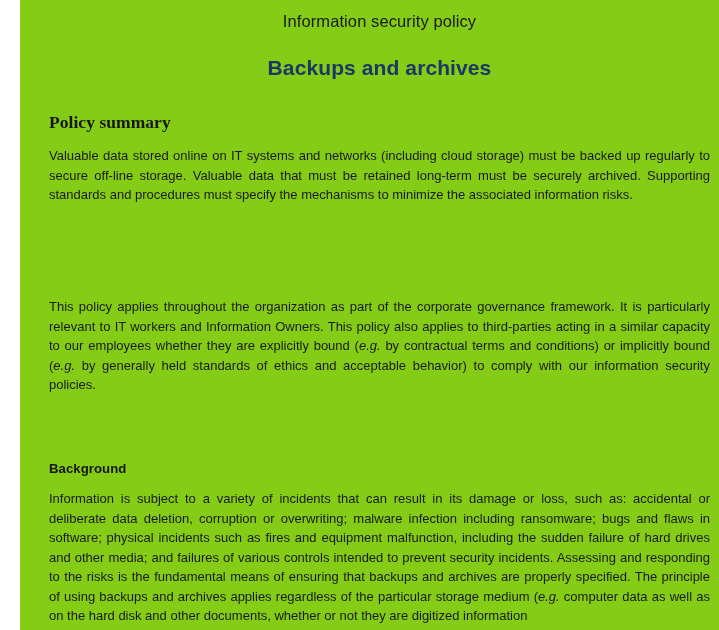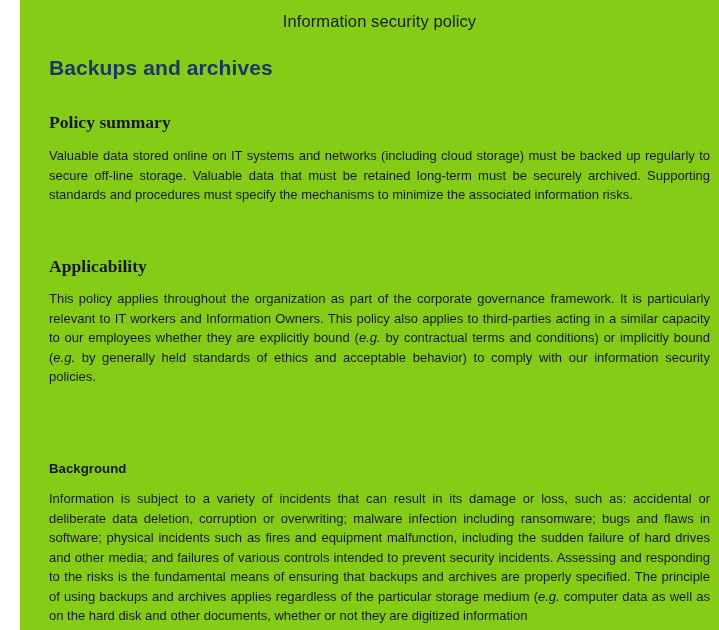--- a/index.html
+++ b/index.html
@@ -31,21 +31,21 @@
   .doc-kicker {
     text-align: center;
     font-size: 16.5px;
     line-height: 1.25;
     font-weight: 400;
     color: #1a1a1a;
     margin: 11px 0 0 0;
     letter-spacing: 0.1px;
   }
   .doc-title {
-    text-align: left;
+    text-align: center;
     font-size: 21px;
     line-height: 1.25;
     font-weight: 700;
     color: #1c3668;
     margin: 23px 0 0 0;
     letter-spacing: 0.1px;
   }
 
   
   h2.section-heading {
@@ -77,21 +77,21 @@
     text-justify: inter-word;
     hyphens: none;
   }
   p.body-text i { font-style: italic; }
 
   
   .blk { position: absolute; left: 29px; width: 661px; }
   #blk-policy-summary-heading { top: 112px; }
   #blk-policy-summary-text    { top: 146px; }
   #blk-applicability-heading  { top: 256px; }
-  #blk-applicability-text     { top: 289px; }
+  #blk-applicability-text     { top: 297px; }
   #blk-policy-detail-heading  { top: 419px; }
   #blk-background-heading     { top: 461px; }
   #blk-background-text        { top: 489px; }
 </style>
 </head>
 <body>
 
 <div class="page">
 
   <div class="content">
@@ -100,23 +100,20 @@
   </div>
 
   <div class="blk" id="blk-policy-summary-heading">
     <h2 class="section-heading">Policy summary</h2>
   </div>
 
   <div class="blk" id="blk-policy-summary-text">
     <p class="body-text">Valuable data stored online on IT systems and networks (including cloud storage) must be backed up regularly to secure off-line storage.  Valuable data that must be retained long-term must be securely archived.  Supporting standards and procedures must specify the mechanisms to minimize the associated information risks.</p>
   </div>
 
-  <div class="blk" id="blk-applicability-heading">
-    <h2 class="section-heading">Applicability</h2>
-  </div>
 
   <div class="blk" id="blk-applicability-text">
     <p class="body-text"><span>This policy applies throughout the organization as part of the corporate governance framework.  It is particularly relevant to IT workers and Information Owners.  This policy also applies to third-parties acting in a similar capacity to our employees whether they are explicitly bound (</span><i>e.g.</i><span> by contractual terms and conditions) or implicitly bound (</span><i>e.g.</i><span> by generally held standards of ethics and acceptable behavior) to comply with our information security policies.</span></p>
   </div>
 
 
   <div class="blk" id="blk-background-heading">
     <h3 class="sub-heading">Background</h3>
   </div>
 

